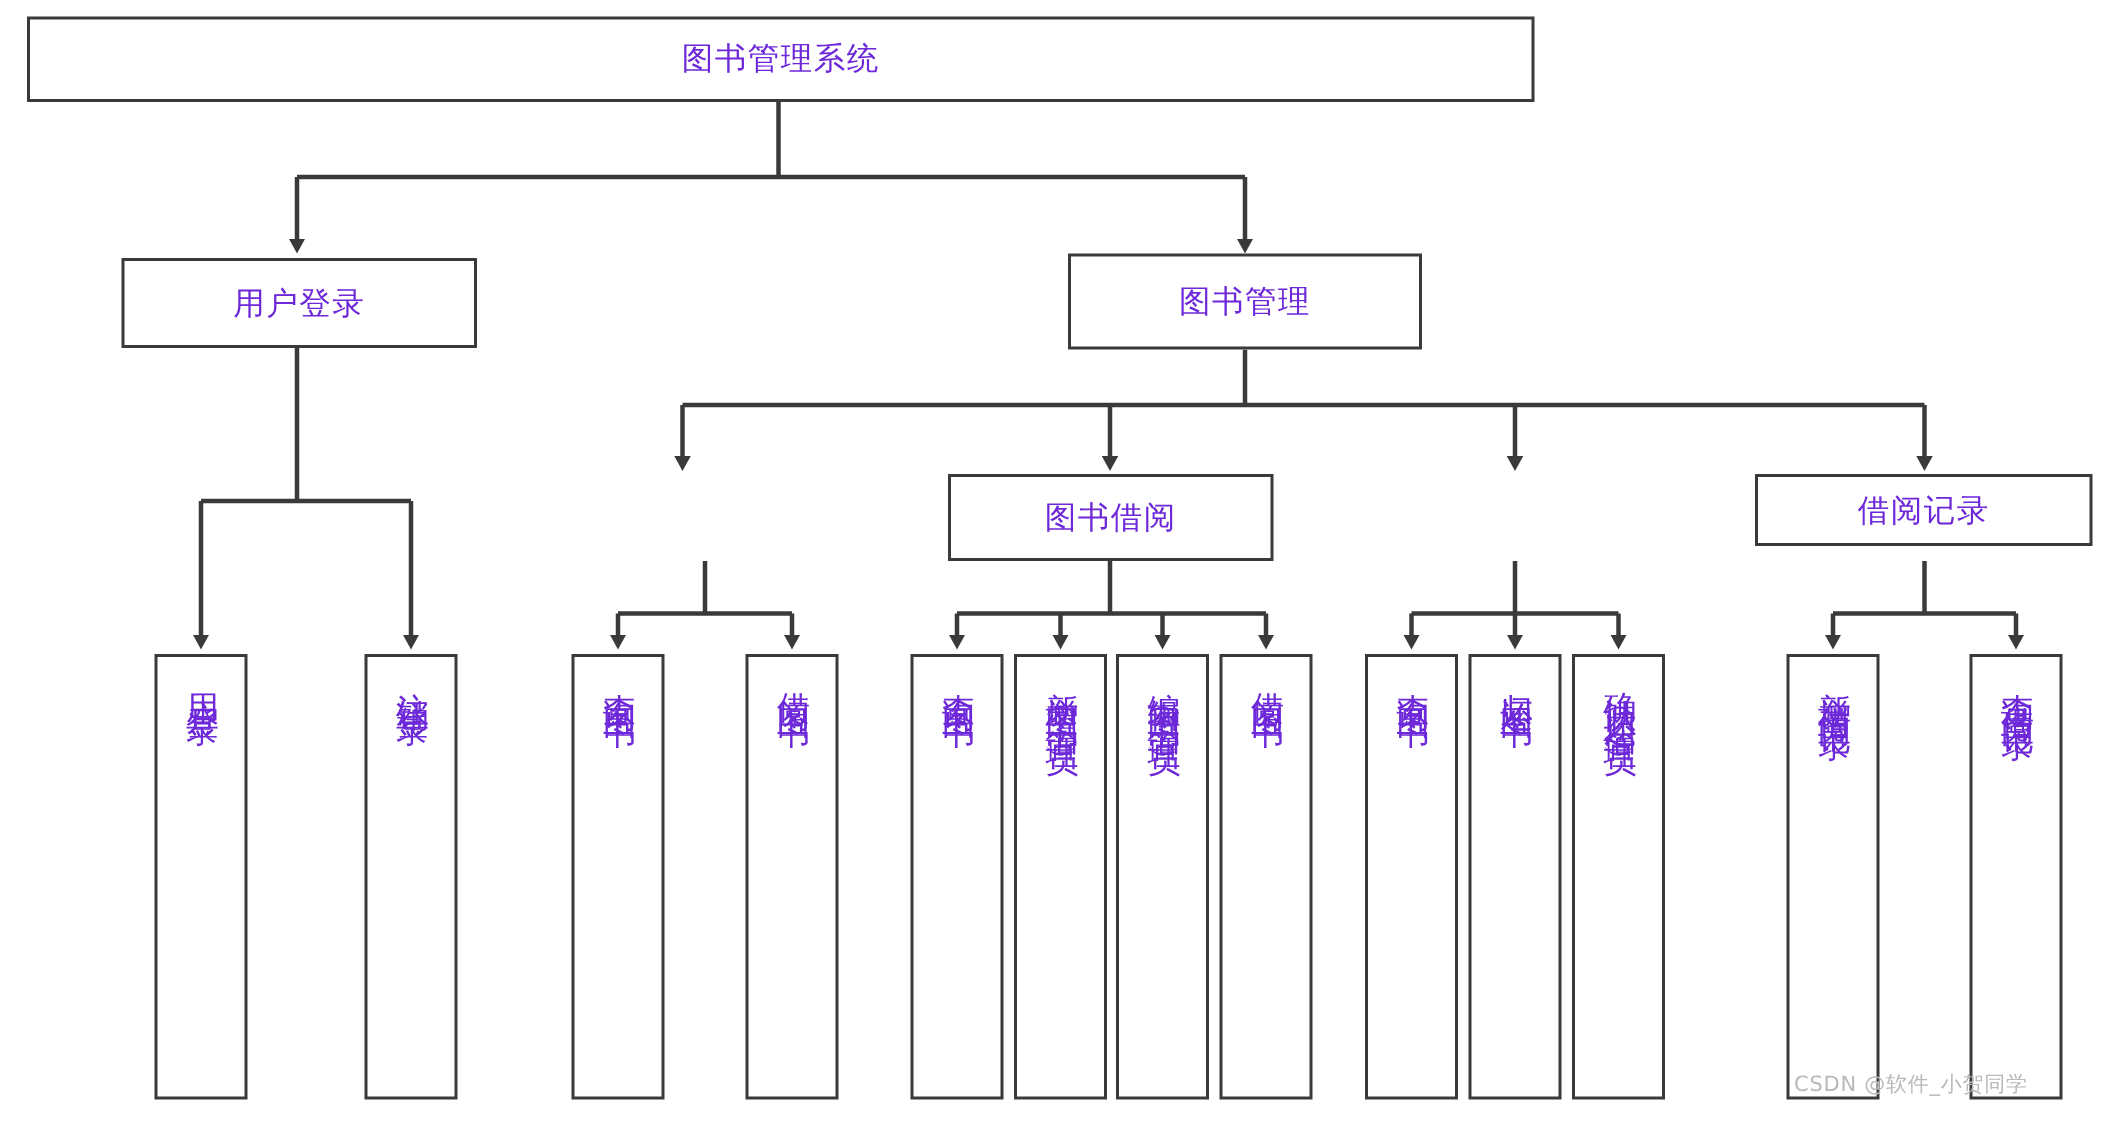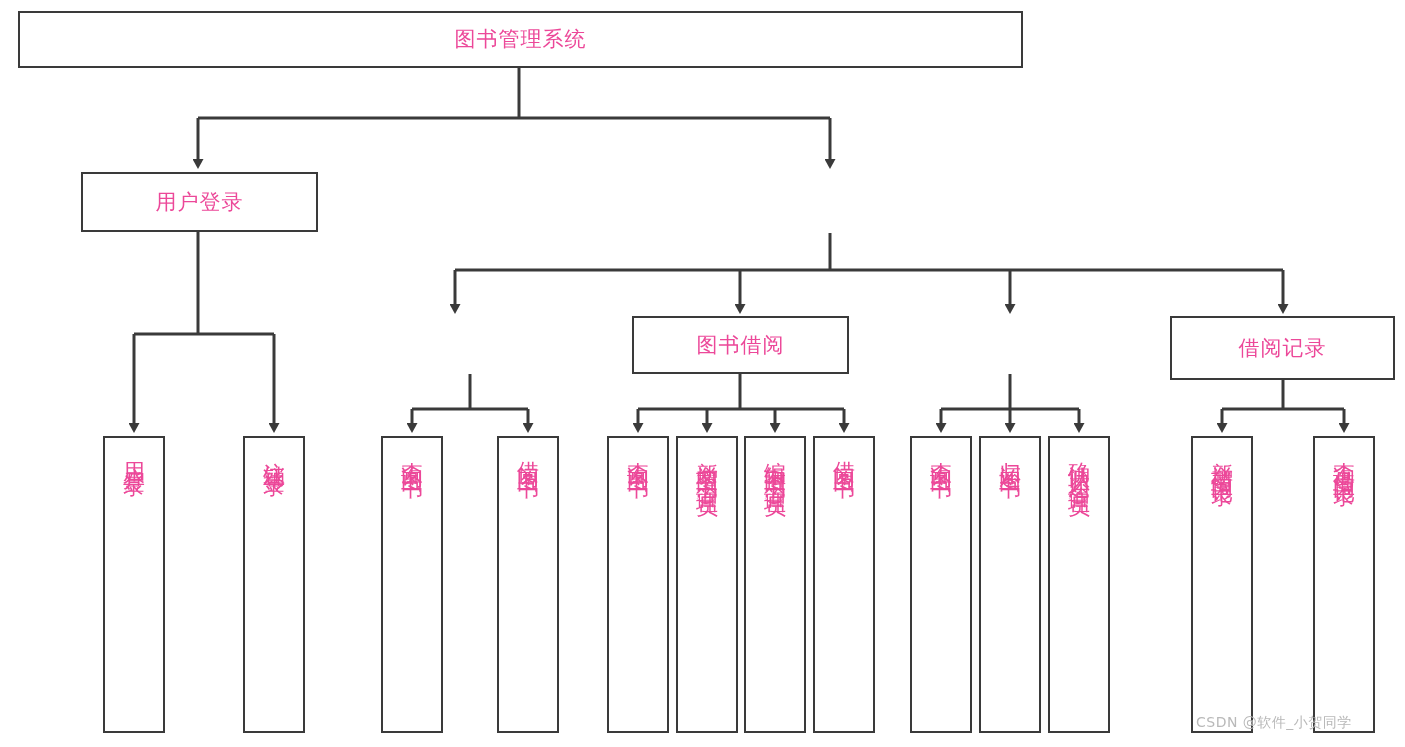--- a/index.html
+++ b/index.html
@@ -11,21 +11,21 @@
   #wires{position:absolute;left:0;top:0;width:1405px;height:747px;}
 
   .node{
     position:absolute;
     box-sizing:border-box;
     border:2px solid #3a3a3a;
     background:#ffffff;
     display:flex;
     align-items:center;
     justify-content:center;
-    color:#ec4899;
+    color:#6d28d9;
   }
   .node .lbl{
     font-size:21px;
     line-height:1.15;
     letter-spacing:1px;
     white-space:nowrap;
   }
   
   .leaf{
     align-items:flex-start;
@@ -108,25 +108,28 @@
     </g>
   </svg>
 
   <div class="node" style="left:18px;top:11px;width:1005px;height:57px;">
     <span class="lbl">图书管理系统</span>
   </div>
 
   <div class="node" style="left:81px;top:172px;width:237px;height:60px;">
     <span class="lbl">用户登录</span>
   </div>
+  <div class="node" style="left:712px;top:169px;width:236px;height:64px;">
+    <span class="lbl">图书管理</span>
+  </div>
 
   <div class="node" style="left:632px;top:316px;width:217px;height:58px;text-align:center;">
     <span class="lbl">图书借阅</span>
   </div>
-  <div class="node" style="left:1170px;top:316px;width:225px;height:64px;">
+  <div class="node" style="left:1170px;top:316px;width:225px;height:48px;">
     <span class="lbl">借阅记录</span>
   </div>
 
   <div class="node leaf" style="left:103px;top:436px;width:62px;height:297px;">
     <span class="lbl">用户登录</span>
   </div>
   <div class="node leaf" style="left:243px;top:436px;width:62px;height:297px;">
     <span class="lbl">注销登录</span>
   </div>
 

